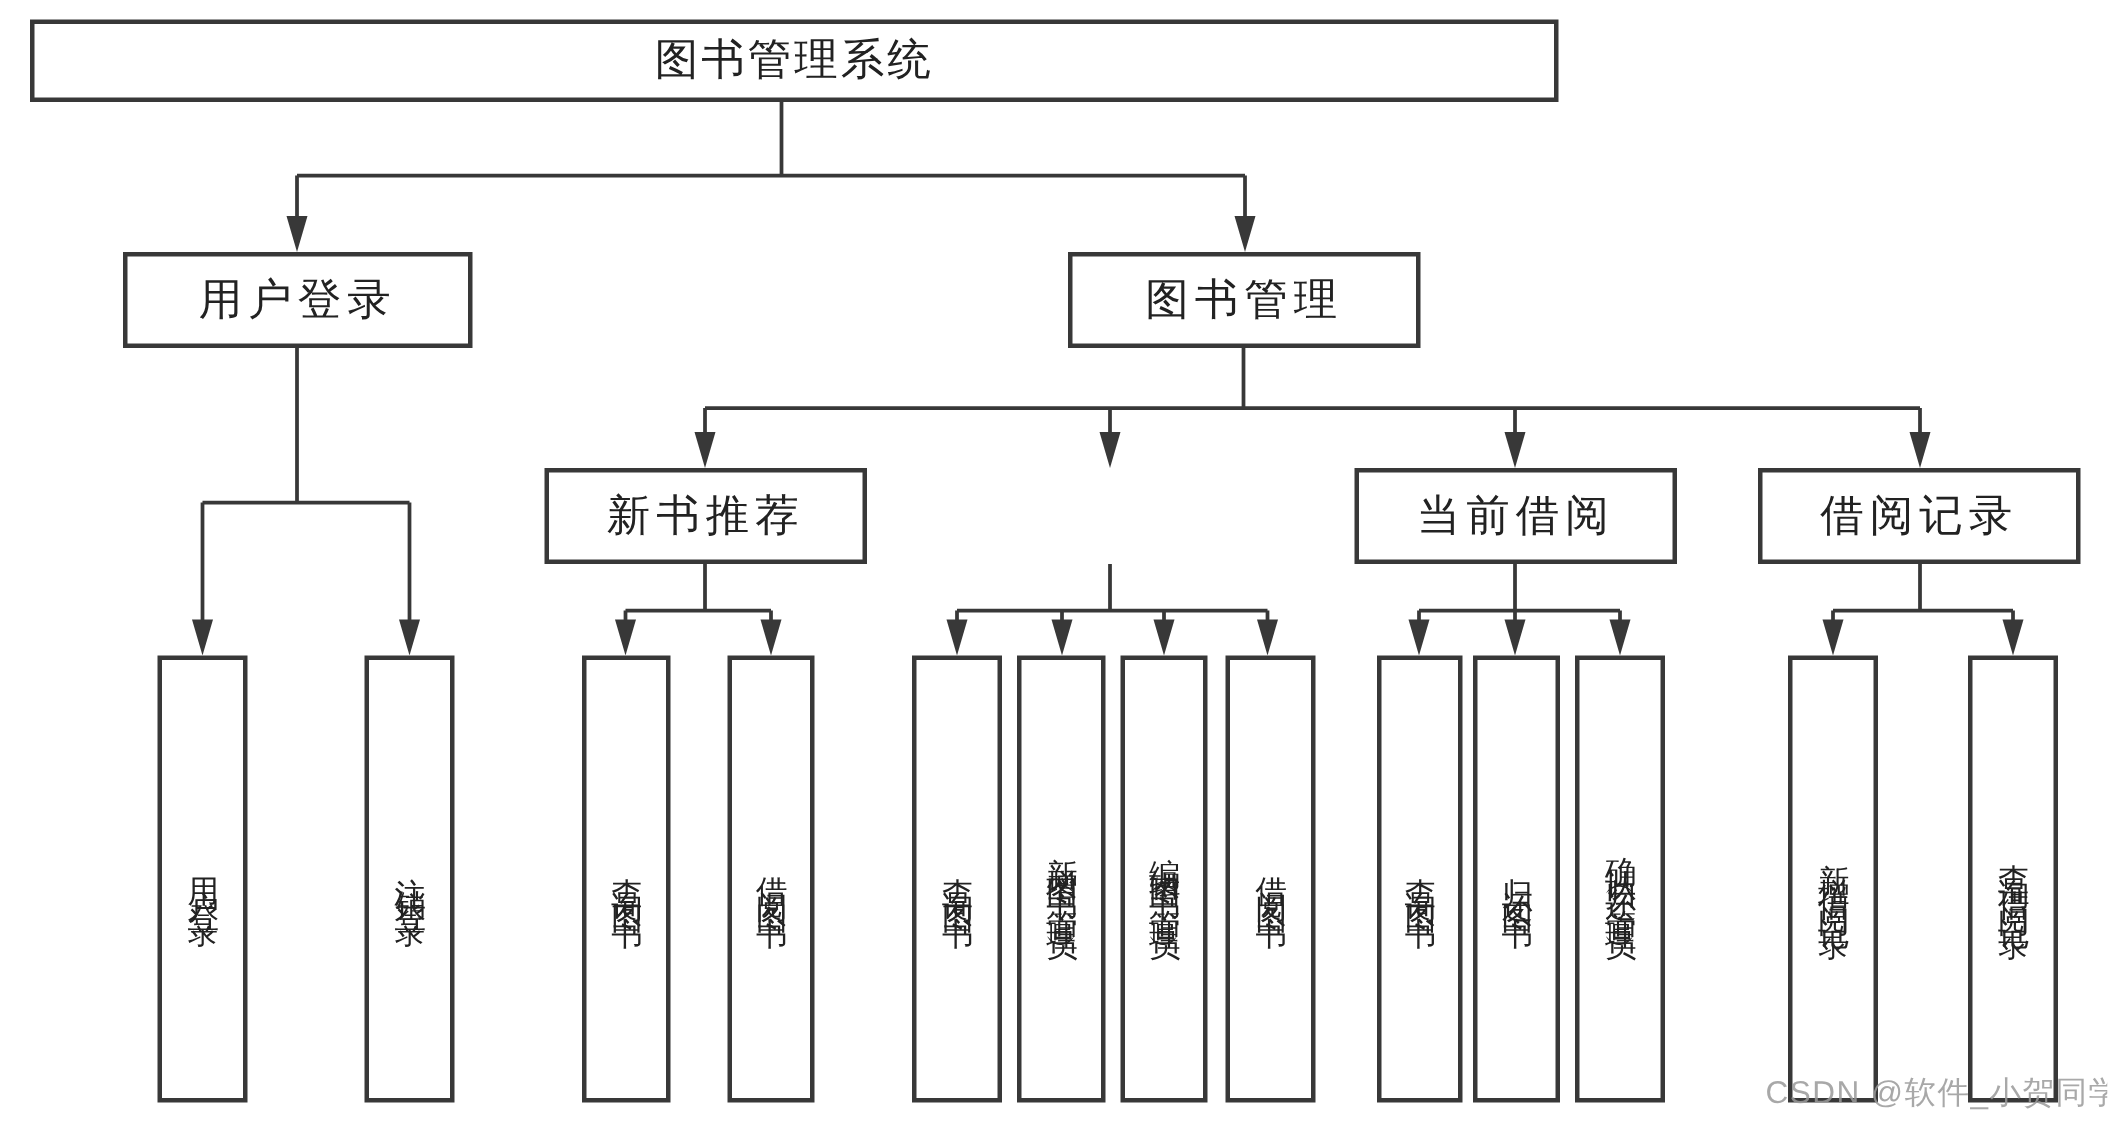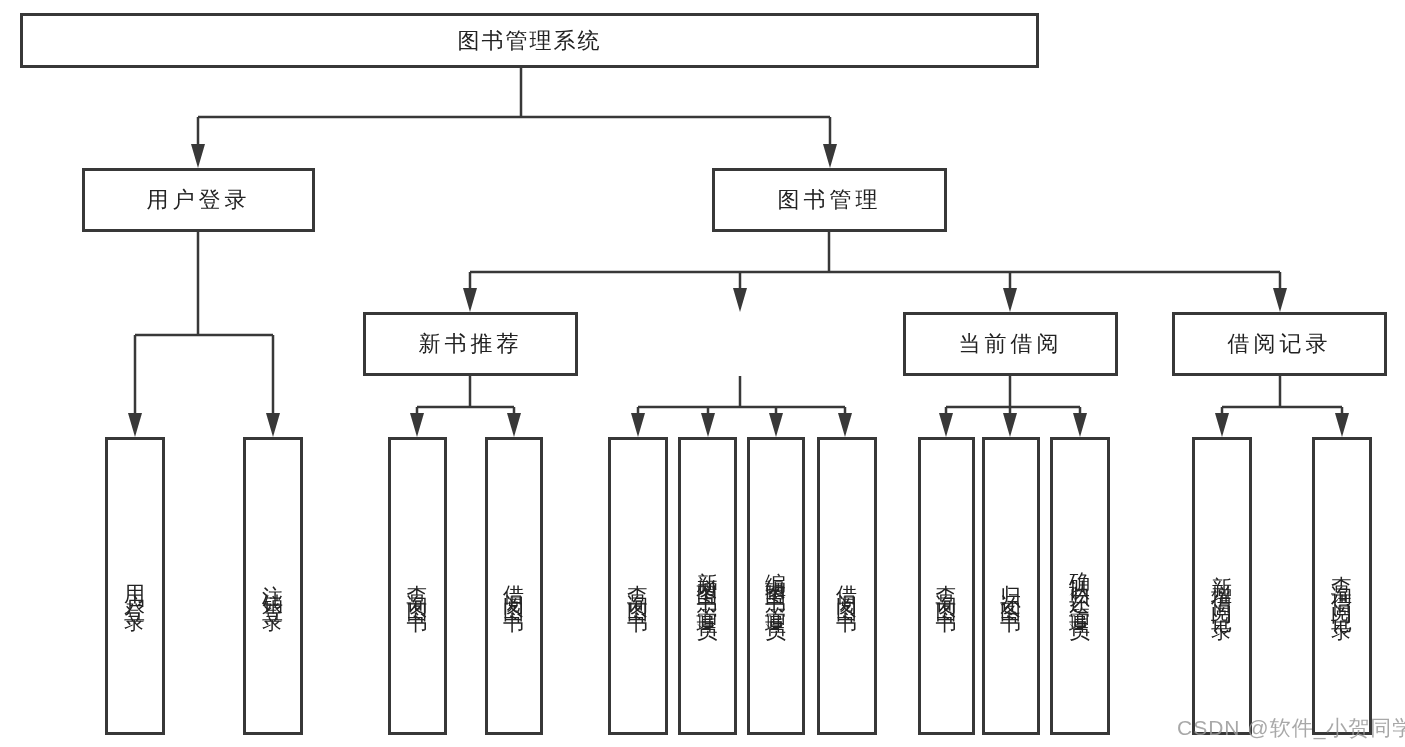--- a/index.html
+++ b/index.html
@@ -25,21 +25,21 @@
     position: absolute;
     box-sizing: border-box;
     border: 3px solid #383838;
     background: #ffffff;
     display: flex;
     align-items: center;
     justify-content: center;
     z-index: 2;
   }
   .hlabel {
-    font-size: 22px;
+    font-size: 29px;
     color: #222222;
     letter-spacing: 4px;
     white-space: nowrap;
     line-height: 1;
   }
   .root-label { letter-spacing: 2px; }
   .vlabel {
     writing-mode: vertical-rl;
     text-orientation: mixed;
     font-size: 21px;

